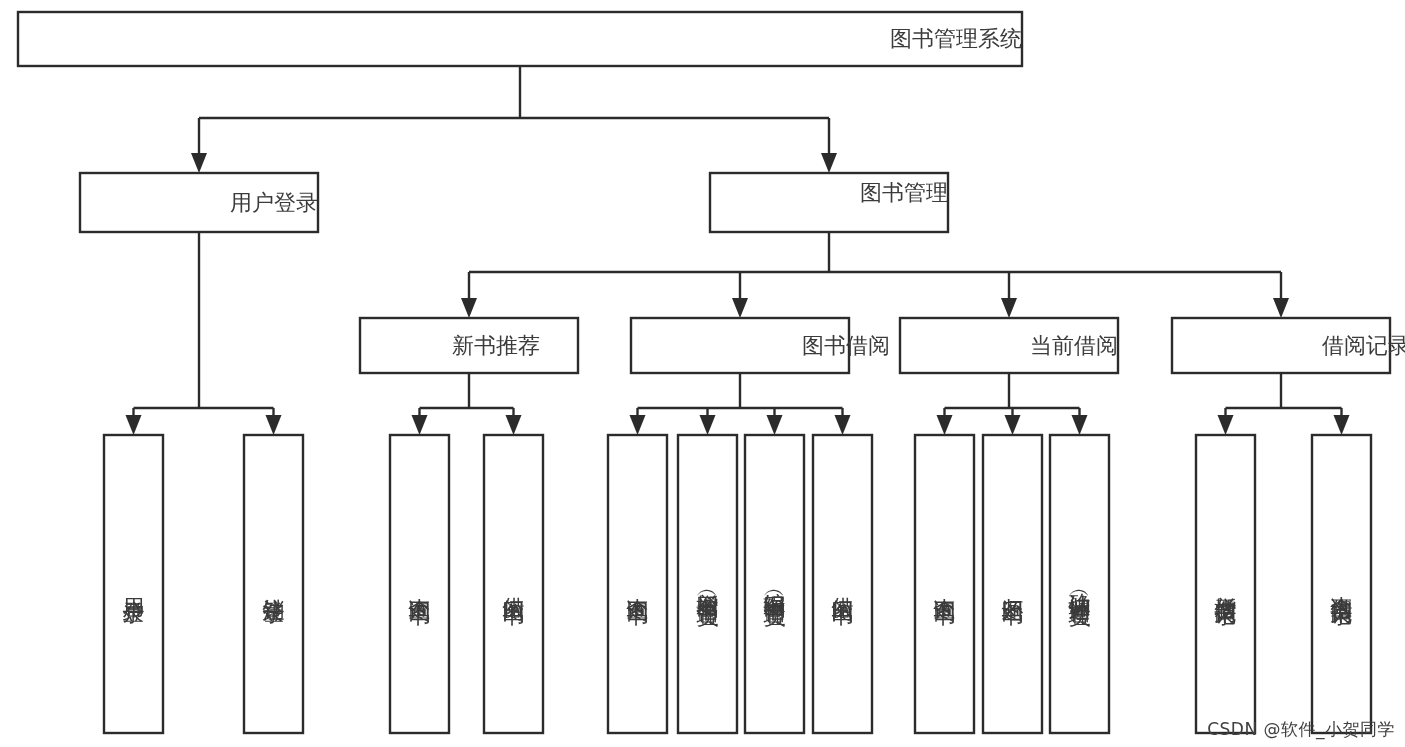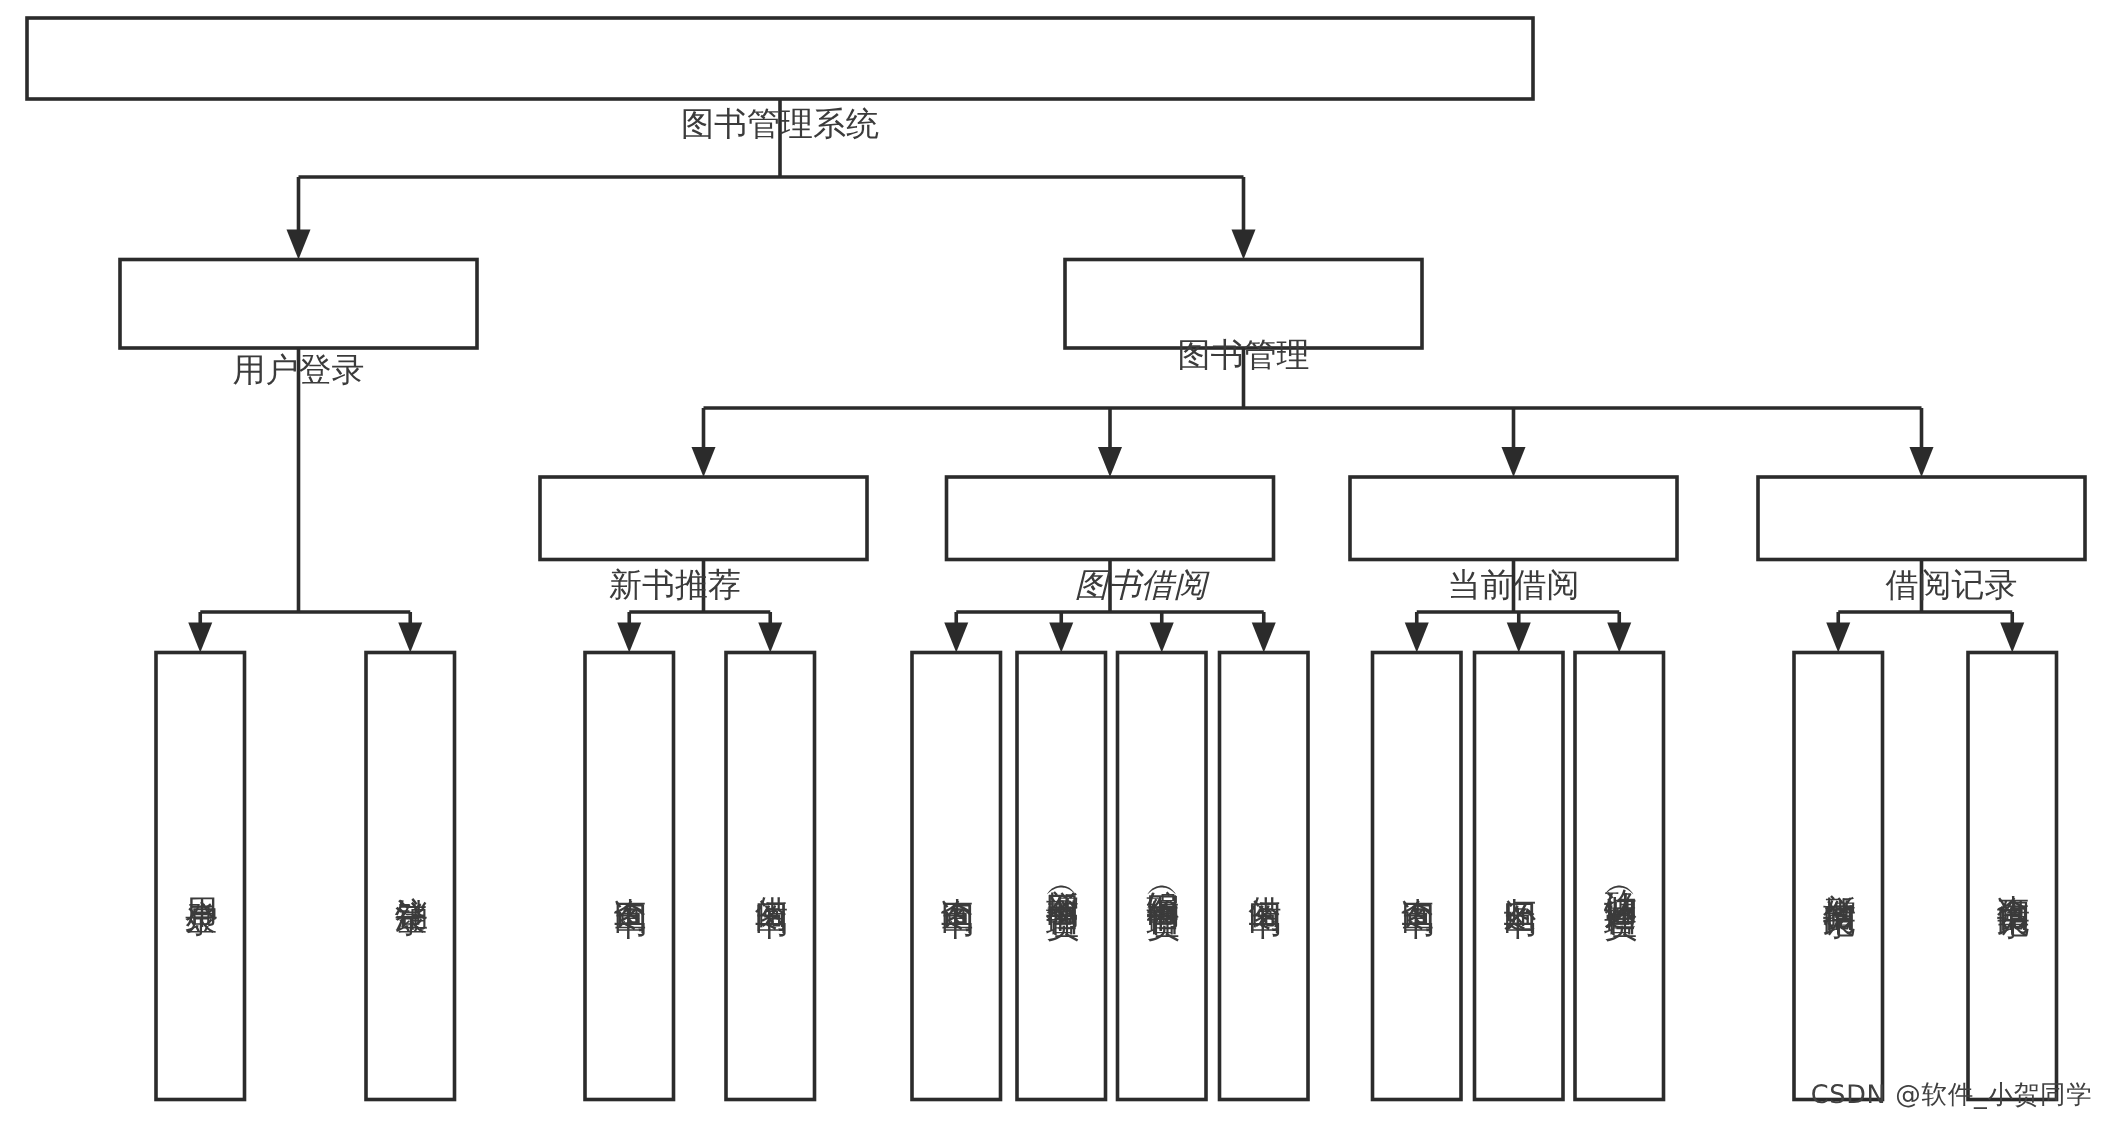--- a/index.html
+++ b/index.html
@@ -64,23 +64,22 @@
     font-size: 22px;
     line-height: 1.08;
     color: #3b3b3b;
     letter-spacing: 2px;
     white-space: nowrap;
   }
   .htext-box {
     position: absolute;
     display: flex;
     align-items: center;
-    justify-content: center;
+    justify-content: flex-end;
     pointer-events: none;
-    margin-top: 44px;
   }
   .htext {
     font-family: "DejaVu Sans", "Liberation Sans", sans-serif;
     font-size: 22px;
     color: #3b3b3b;
     white-space: nowrap;
   }
 </style>
 </head>
 <body>
@@ -172,21 +171,21 @@
       </div>
       <div class="htext-box" style="left: 80px; top: 173px; width: 238px; height: 59px;">
         <span class="htext">用户登录</span>
       </div>
       <div class="htext-box" style="left: 710px; top: 163px; width: 238px; height: 59px;">
         <span class="htext">图书管理</span>
       </div>
       <div class="htext-box" style="left: 360px; top: 318px; width: 180px; height: 55px;">
         <span class="htext">新书推荐</span>
       </div>
-      <div class="htext-box" style="left: 631px; top: 318px; width: 259px; height: 55px; font-style: italic;">
+      <div class="htext-box" style="left: 631px; top: 318px; width: 259px; height: 55px;">
         <span class="htext">图书借阅</span>
       </div>
       <div class="htext-box" style="left: 900px; top: 318px; width: 218px; height: 55px; border-radius: 21px;">
         <span class="htext">当前借阅</span>
       </div>
       <div class="htext-box" style="left: 1172px; top: 318px; width: 218px; height: 55px; padding-left: 20px;">
         <span class="htext">借阅记录</span>
       </div>
       <div class="vtext-box" style="left: 104px; top: 435px; width: 59px; height: 298px;">
         <span class="vtext">用户登录</span>

